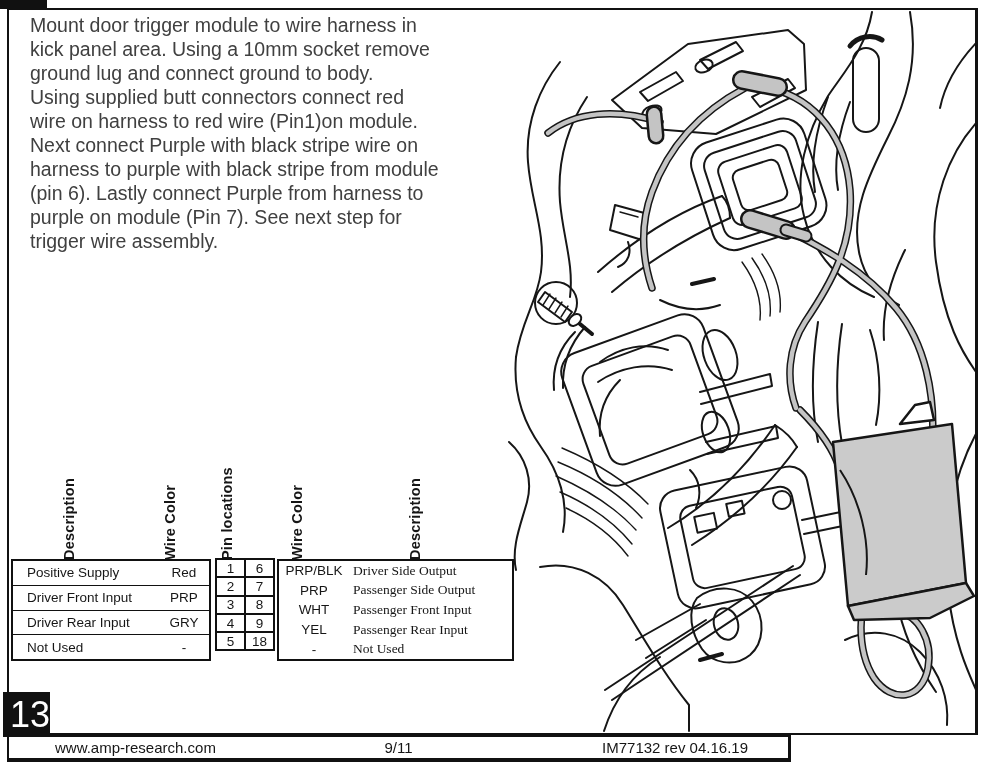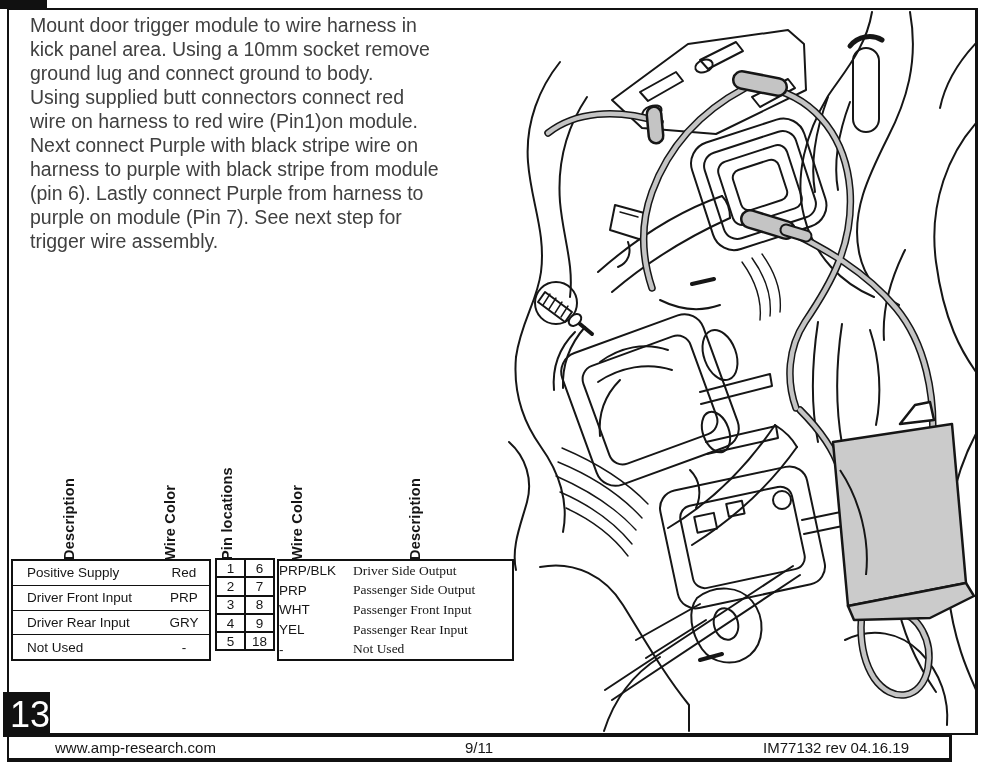--- a/index.html
+++ b/index.html
@@ -25,37 +25,37 @@
     position:absolute; border:2px solid #111; box-sizing:border-box;
     display:flex; flex-direction:column; font-size:13.5px;
   }
   .tbl-left  { left:11px;  top:559px; width:200px; height:102px; }
   .tbl-right { left:277px; top:559px; width:237px; height:102px; }
   .trow { flex:1; display:flex; align-items:center; }
   .tbl-left .trow { border-bottom:1px solid #111; }
   .tbl-left .trow:last-child { border-bottom:none; }
   .c-desc  { flex:1; padding-left:14px; }
   .c-color { width:50px; text-align:center; }
-  .c-color2{ width:70px; text-align:left; }
+  .c-color2{ width:70px; text-align:center; }
   .c-desc2 { flex:1; padding-left:4px;font-family:Liberation Serif, serif; }
   table.pins {
     position:absolute; left:215px; top:558px; border-collapse:collapse;
     font-size:13.5px;
   }
   table.pins td {
     border:2px solid #111; width:27px; height:16.3px;
     text-align:center; padding:0;
   }
   .step-box {
     position:absolute; left:3px; top:692px; width:47px; height:45px;
     background:#111; color:#fff; font-size:36px; line-height:46px;
     padding-left:7px; box-sizing:border-box; z-index:5;
   }
   .footer {
-    position:absolute; left:7px; top:735px; width:945px; height:27px;
+    position:absolute; left:7px; top:735px; width:784px; height:27px;
     border:2px solid #111; border-bottom-width:4px; border-right-width:3px;
     box-sizing:border-box; display:flex; align-items:center;
     font-size:15px; z-index:4; background:#fff;
   }
   .footer .site { margin-left:46px; }
   .footer .pageno { position:absolute; left:50%; transform:translateX(-50%); }
   .footer .docref { margin-left:auto; margin-right:40px; }
   svg.illu { position:absolute; left:0; top:0; pointer-events:none; }
 </style>
 </head>

